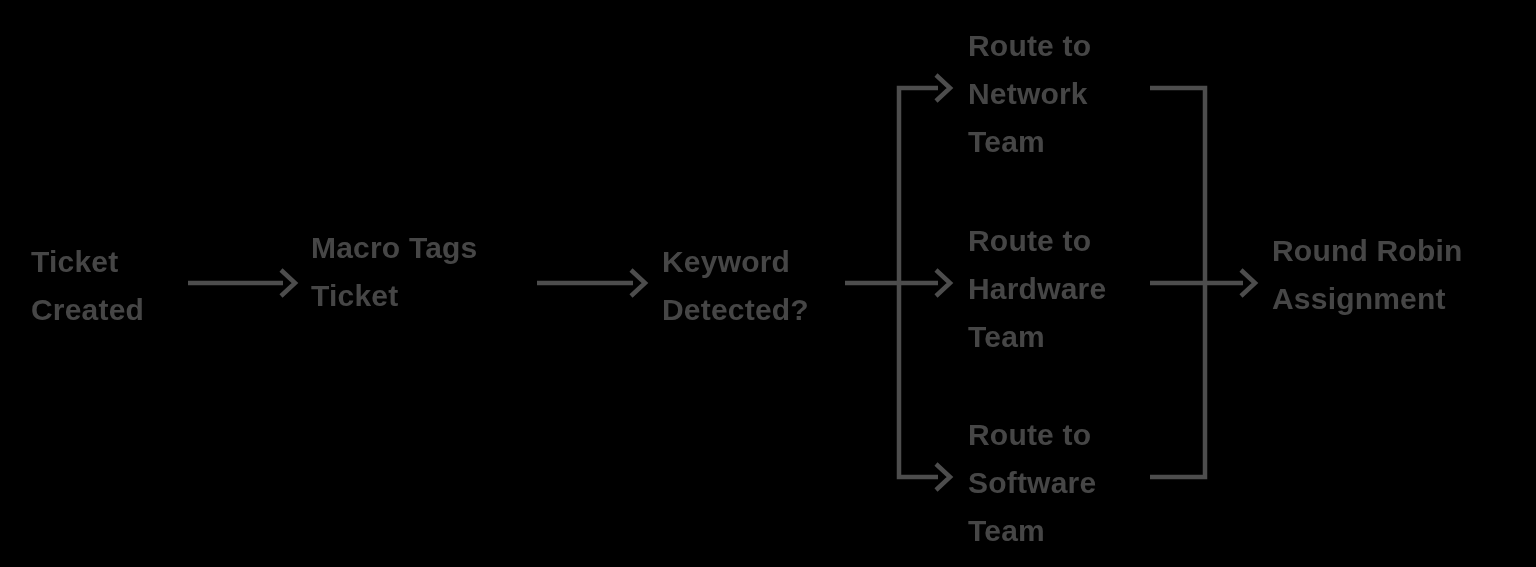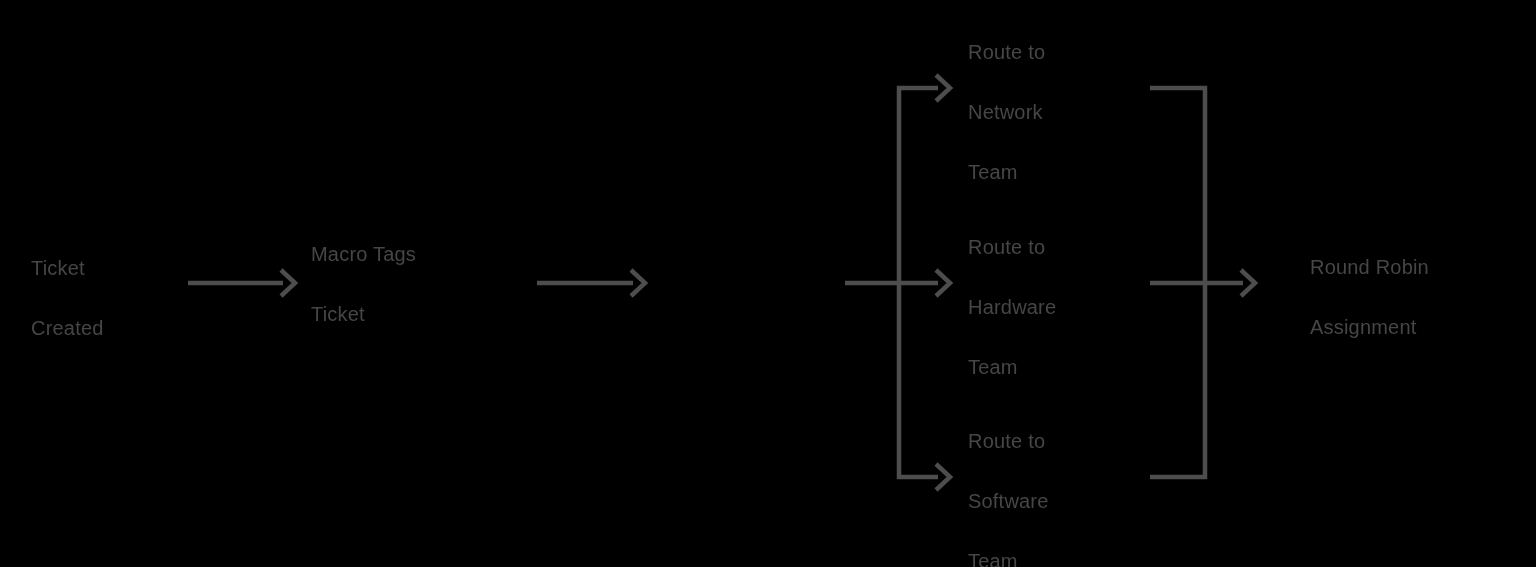--- a/index.html
+++ b/index.html
@@ -25,23 +25,23 @@
   }
   .connector-layer path {
     stroke: var(--line-color);
     stroke-width: 4.5;
     fill: none;
     stroke-linecap: butt;
     stroke-linejoin: miter;
   }
   .node {
     position: absolute;
-    font-weight: 400;
-    font-size: 20px;
-    line-height: 60px;
+    font-weight: 700;
+    font-size: 30px;
+    line-height: 48px;
     color: var(--text-color);
     white-space: pre-line;
     letter-spacing: 0.2px;
   }
 </style>
 </head>
 <body>
 
 <div class="stage">
 
@@ -65,29 +65,31 @@
     <path d="M1150,283 H1243"></path>
     <path d="M1241,270 L1255,283 L1241,296"></path>
   </svg>
 
   <div class="node" style="left:31px; top:238px;">Ticket
 Created</div>
 
   <div class="node" style="left:311px; top:224px;">Macro Tags
 Ticket</div>
 
+  <div class="node" style="left:662px; top:238px;">Keyword
+Detected?</div>
 
   <div class="node" style="left:968px; top:22px;">Route to
 Network
 Team</div>
 
   <div class="node" style="left:968px; top:217px;">Route to
 Hardware
 Team</div>
 
   <div class="node" style="left:968px; top:411px;">Route to
 Software
 Team</div>
 
-  <div class="node" style="left:1272px; top:237px;margin-left:38px;">Round Robin
+  <div class="node" style="left:1272px; top:227px;">Round Robin
 Assignment</div>
 
 </div>
 
 </body></html>

